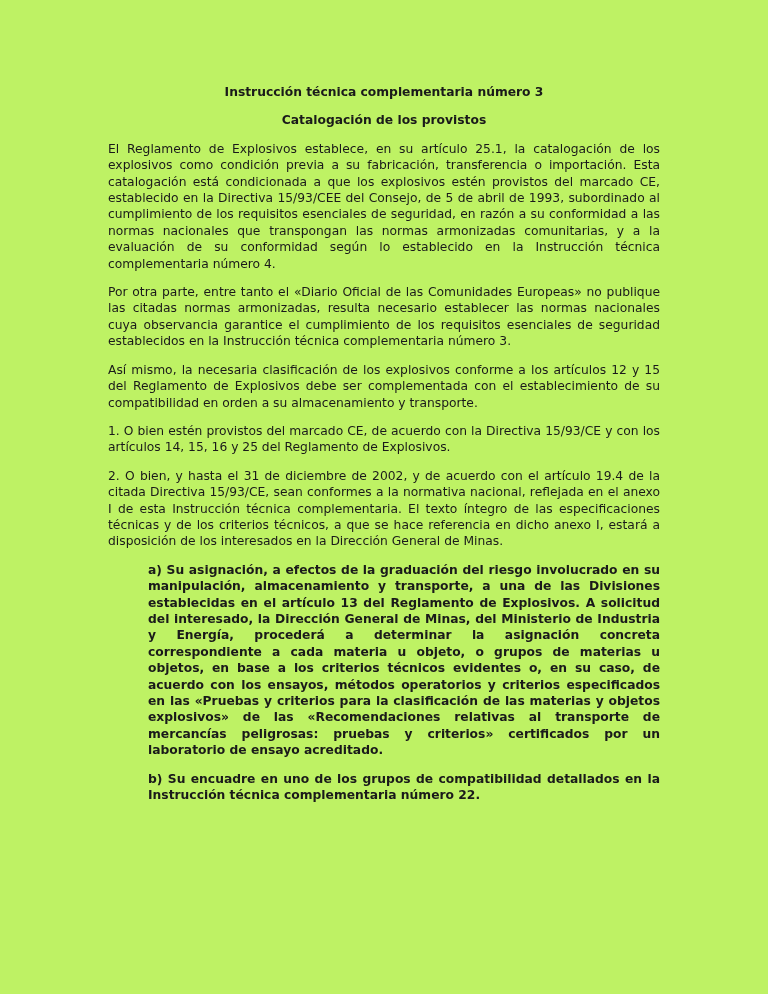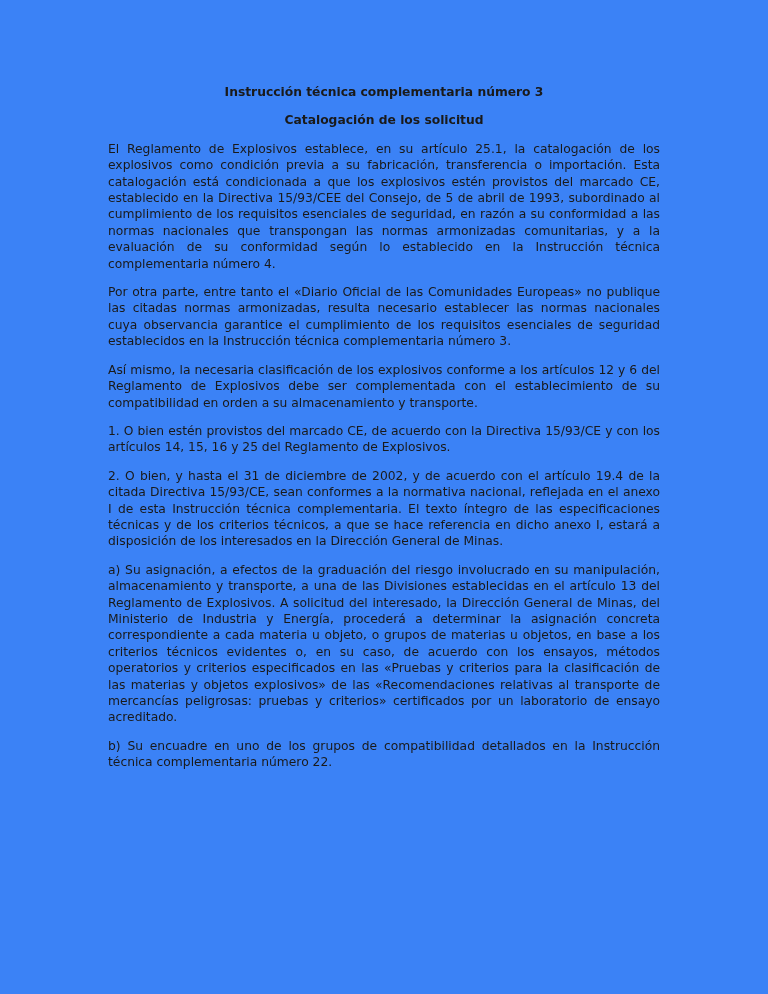--- a/index.html
+++ b/index.html
@@ -4,21 +4,21 @@
 <style>
   html, body {
     margin: 0;
     padding: 0;
     background: #ffffff;
   }
   .page {
     position: relative;
     width: 768px;
     height: 994px;
-    background: #3b82f6;
+    background: #bef264;
     box-sizing: border-box;
     padding: 84px 108px 0 108px;
     font-family: "DejaVu Sans", "Liberation Sans", sans-serif;
     font-size: 12.3px;
     line-height: 16.4px;
     color: #1a1a1a;
     overflow: hidden;
   }
   .doc-title,
   .doc-subtitle {
@@ -29,34 +29,36 @@
     line-height: 16.4px;
   }
   .doc-subtitle {
     margin-bottom: 12px;
   }
   p.body-par {
     text-align: justify;
     margin: 0 0 12px 0;
   }
   p.body-par.indented {
+    margin-left: 40px;
+    font-weight: bold;
   }
 </style>
 </head>
 <body>
 
 <div class="page">
   <h1 class="doc-title">Instrucción técnica complementaria número 3</h1>
-  <h2 class="doc-subtitle">Catalogación de los solicitud</h2>
+  <h2 class="doc-subtitle">Catalogación de los provistos</h2>
 
   <p class="body-par">El Reglamento de Explosivos establece, en su artículo 25.1, la catalogación de los explosivos como condición previa a su fabricación, transferencia o importación. Esta catalogación está condicionada a que los explosivos estén provistos del marcado CE, establecido en la Directiva 15/93/CEE del Consejo, de 5 de abril de 1993, subordinado al cumplimiento de los requisitos esenciales de seguridad, en razón a su conformidad a las normas nacionales que transpongan las normas armonizadas comunitarias, y a la evaluación de su conformidad según lo establecido en la Instrucción técnica complementaria número 4.</p>
 
   <p class="body-par">Por otra parte, entre tanto el «Diario Oficial de las Comunidades Europeas» no publique las citadas normas armonizadas, resulta necesario establecer las normas nacionales cuya observancia garantice el cumplimiento de los requisitos esenciales de seguridad establecidos en la Instrucción técnica complementaria número 3.</p>
 
-  <p class="body-par">Así mismo, la necesaria clasificación de los explosivos conforme a los artículos 12 y 6 del Reglamento de Explosivos debe ser complementada con el establecimiento de su compatibilidad en orden a su almacenamiento y transporte.</p>
+  <p class="body-par">Así mismo, la necesaria clasificación de los explosivos conforme a los artículos 12 y 15 del Reglamento de Explosivos debe ser complementada con el establecimiento de su compatibilidad en orden a su almacenamiento y transporte.</p>
 
 
   <p class="body-par">1. O bien estén provistos del marcado CE, de acuerdo con la Directiva 15/93/CE y con los artículos 14, 15, 16 y 25 del Reglamento de Explosivos.</p>
 
   <p class="body-par">2. O bien, y hasta el 31 de diciembre de 2002, y de acuerdo con el artículo 19.4 de la citada Directiva 15/93/CE, sean conformes a la normativa nacional, reflejada en el anexo I de esta Instrucción técnica complementaria. El texto íntegro de las especificaciones técnicas y de los criterios técnicos, a que se hace referencia en dicho anexo I, estará a disposición de los interesados en la Dirección General de Minas.</p>
 
 
   <p class="body-par indented">a) Su asignación, a efectos de la graduación del riesgo involucrado en su manipulación, almacenamiento y transporte, a una de las Divisiones establecidas en el artículo 13 del Reglamento de Explosivos. A solicitud del interesado, la Dirección General de Minas, del Ministerio de Industria y Energía, procederá a determinar la asignación concreta correspondiente a cada materia u objeto, o grupos de materias u objetos, en base a los criterios técnicos evidentes o, en su caso, de acuerdo con los ensayos, métodos operatorios y criterios especificados en las «Pruebas y criterios para la clasificación de las materias y objetos explosivos» de las «Recomendaciones relativas al transporte de mercancías peligrosas: pruebas y criterios» certificados por un laboratorio de ensayo acreditado.</p>
 
   <p class="body-par indented">b) Su encuadre en uno de los grupos de compatibilidad detallados en la Instrucción técnica complementaria número 22.</p>

